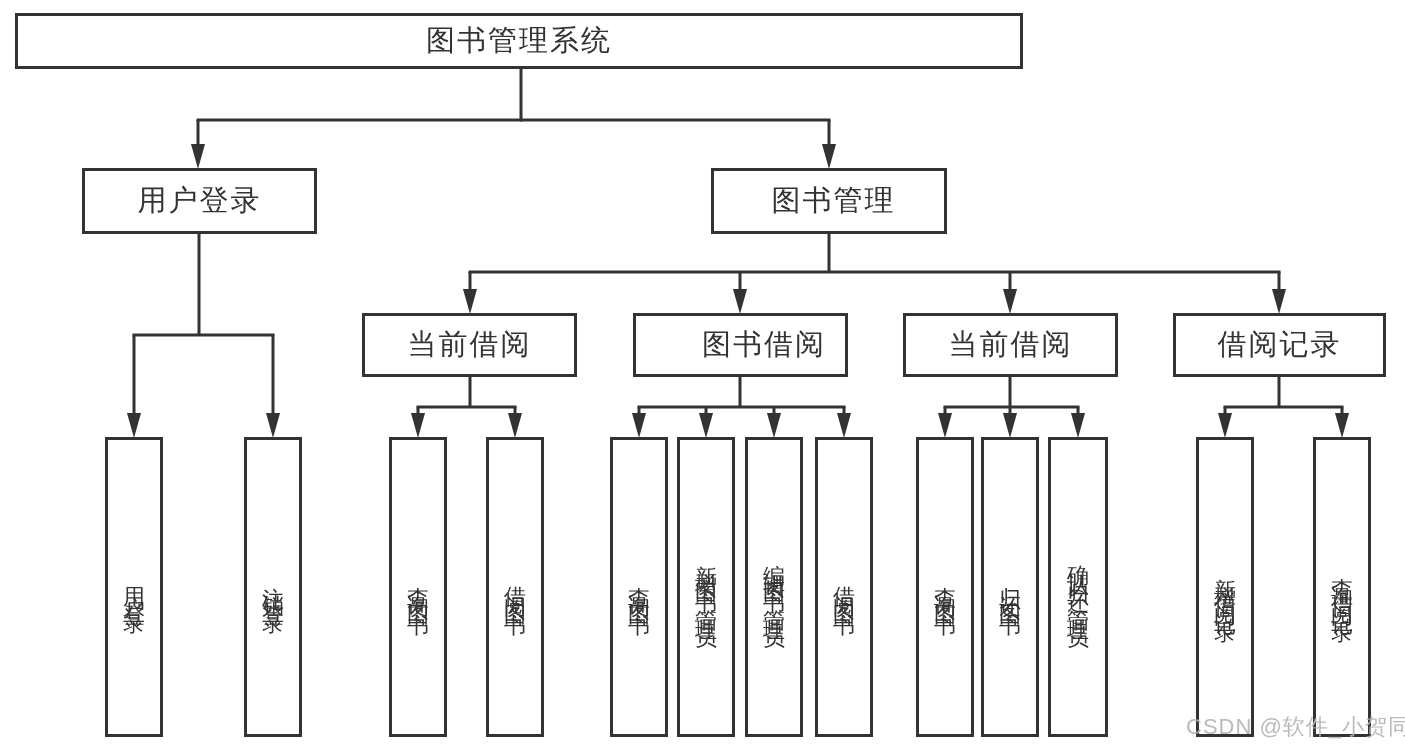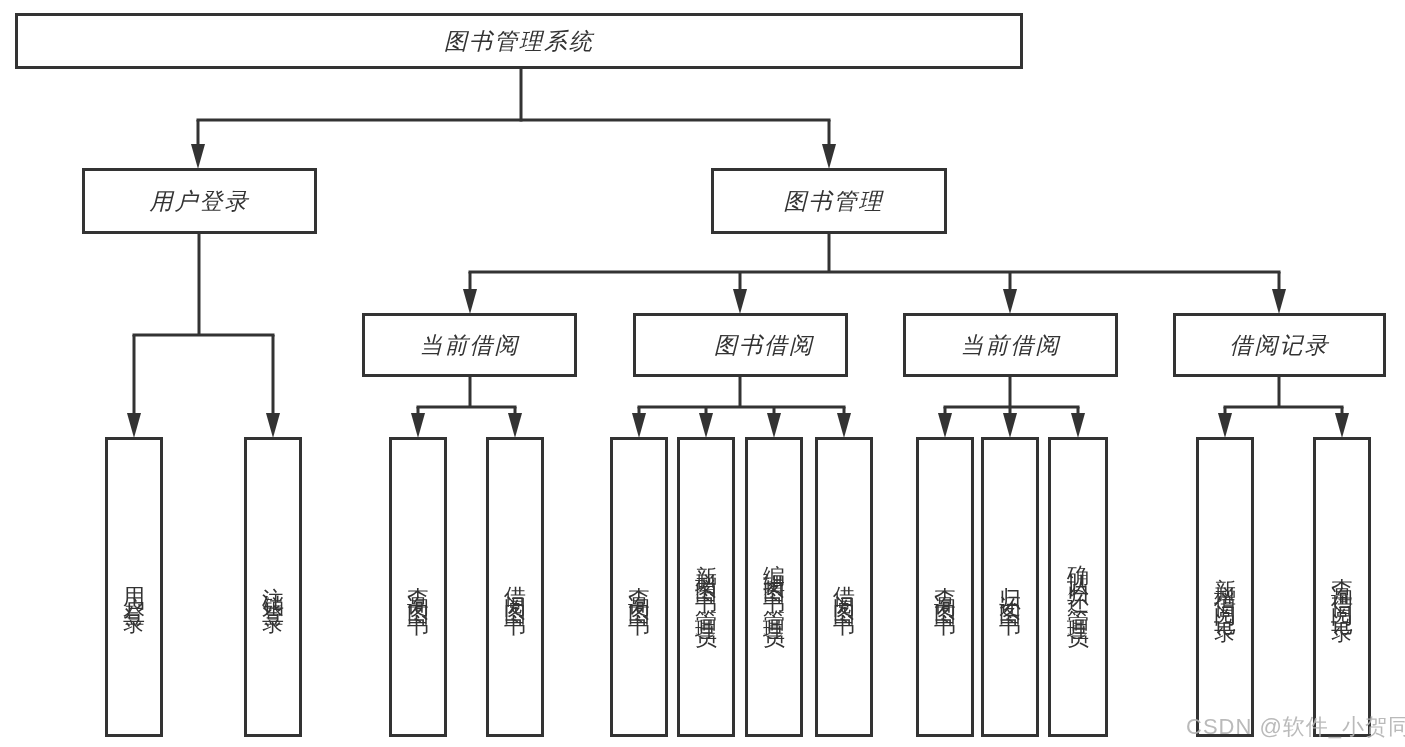--- a/index.html
+++ b/index.html
@@ -17,24 +17,23 @@
   }
   .stage{position:relative;width:1405px;height:747px;background:var(--bg);}
   .connectors{position:absolute;left:0;top:0;width:1405px;height:747px;pointer-events:none;}
   .connectors line{stroke:var(--line);stroke-width:3;}
   .connectors polygon{fill:var(--line);}
   .hbox{
     position:absolute;
     border:3px solid var(--line);
     background:#fff;
     display:flex;align-items:center;justify-content:center;
-    font-size:23px;letter-spacing:2px;color:var(--text);
+    font-size:29px;letter-spacing:2px;color:var(--text);
     box-sizing:border-box;
     z-index:2;
-    font-style:italic;
   }
   .vbox{
     position:absolute;
     border:3px solid var(--line);
     background:#fff;
     display:flex;align-items:center;justify-content:center;
     writing-mode:vertical-rl;text-orientation:mixed;
     font-size:22px;letter-spacing:9px;color:var(--text);
     box-sizing:border-box;
     z-index:2;

